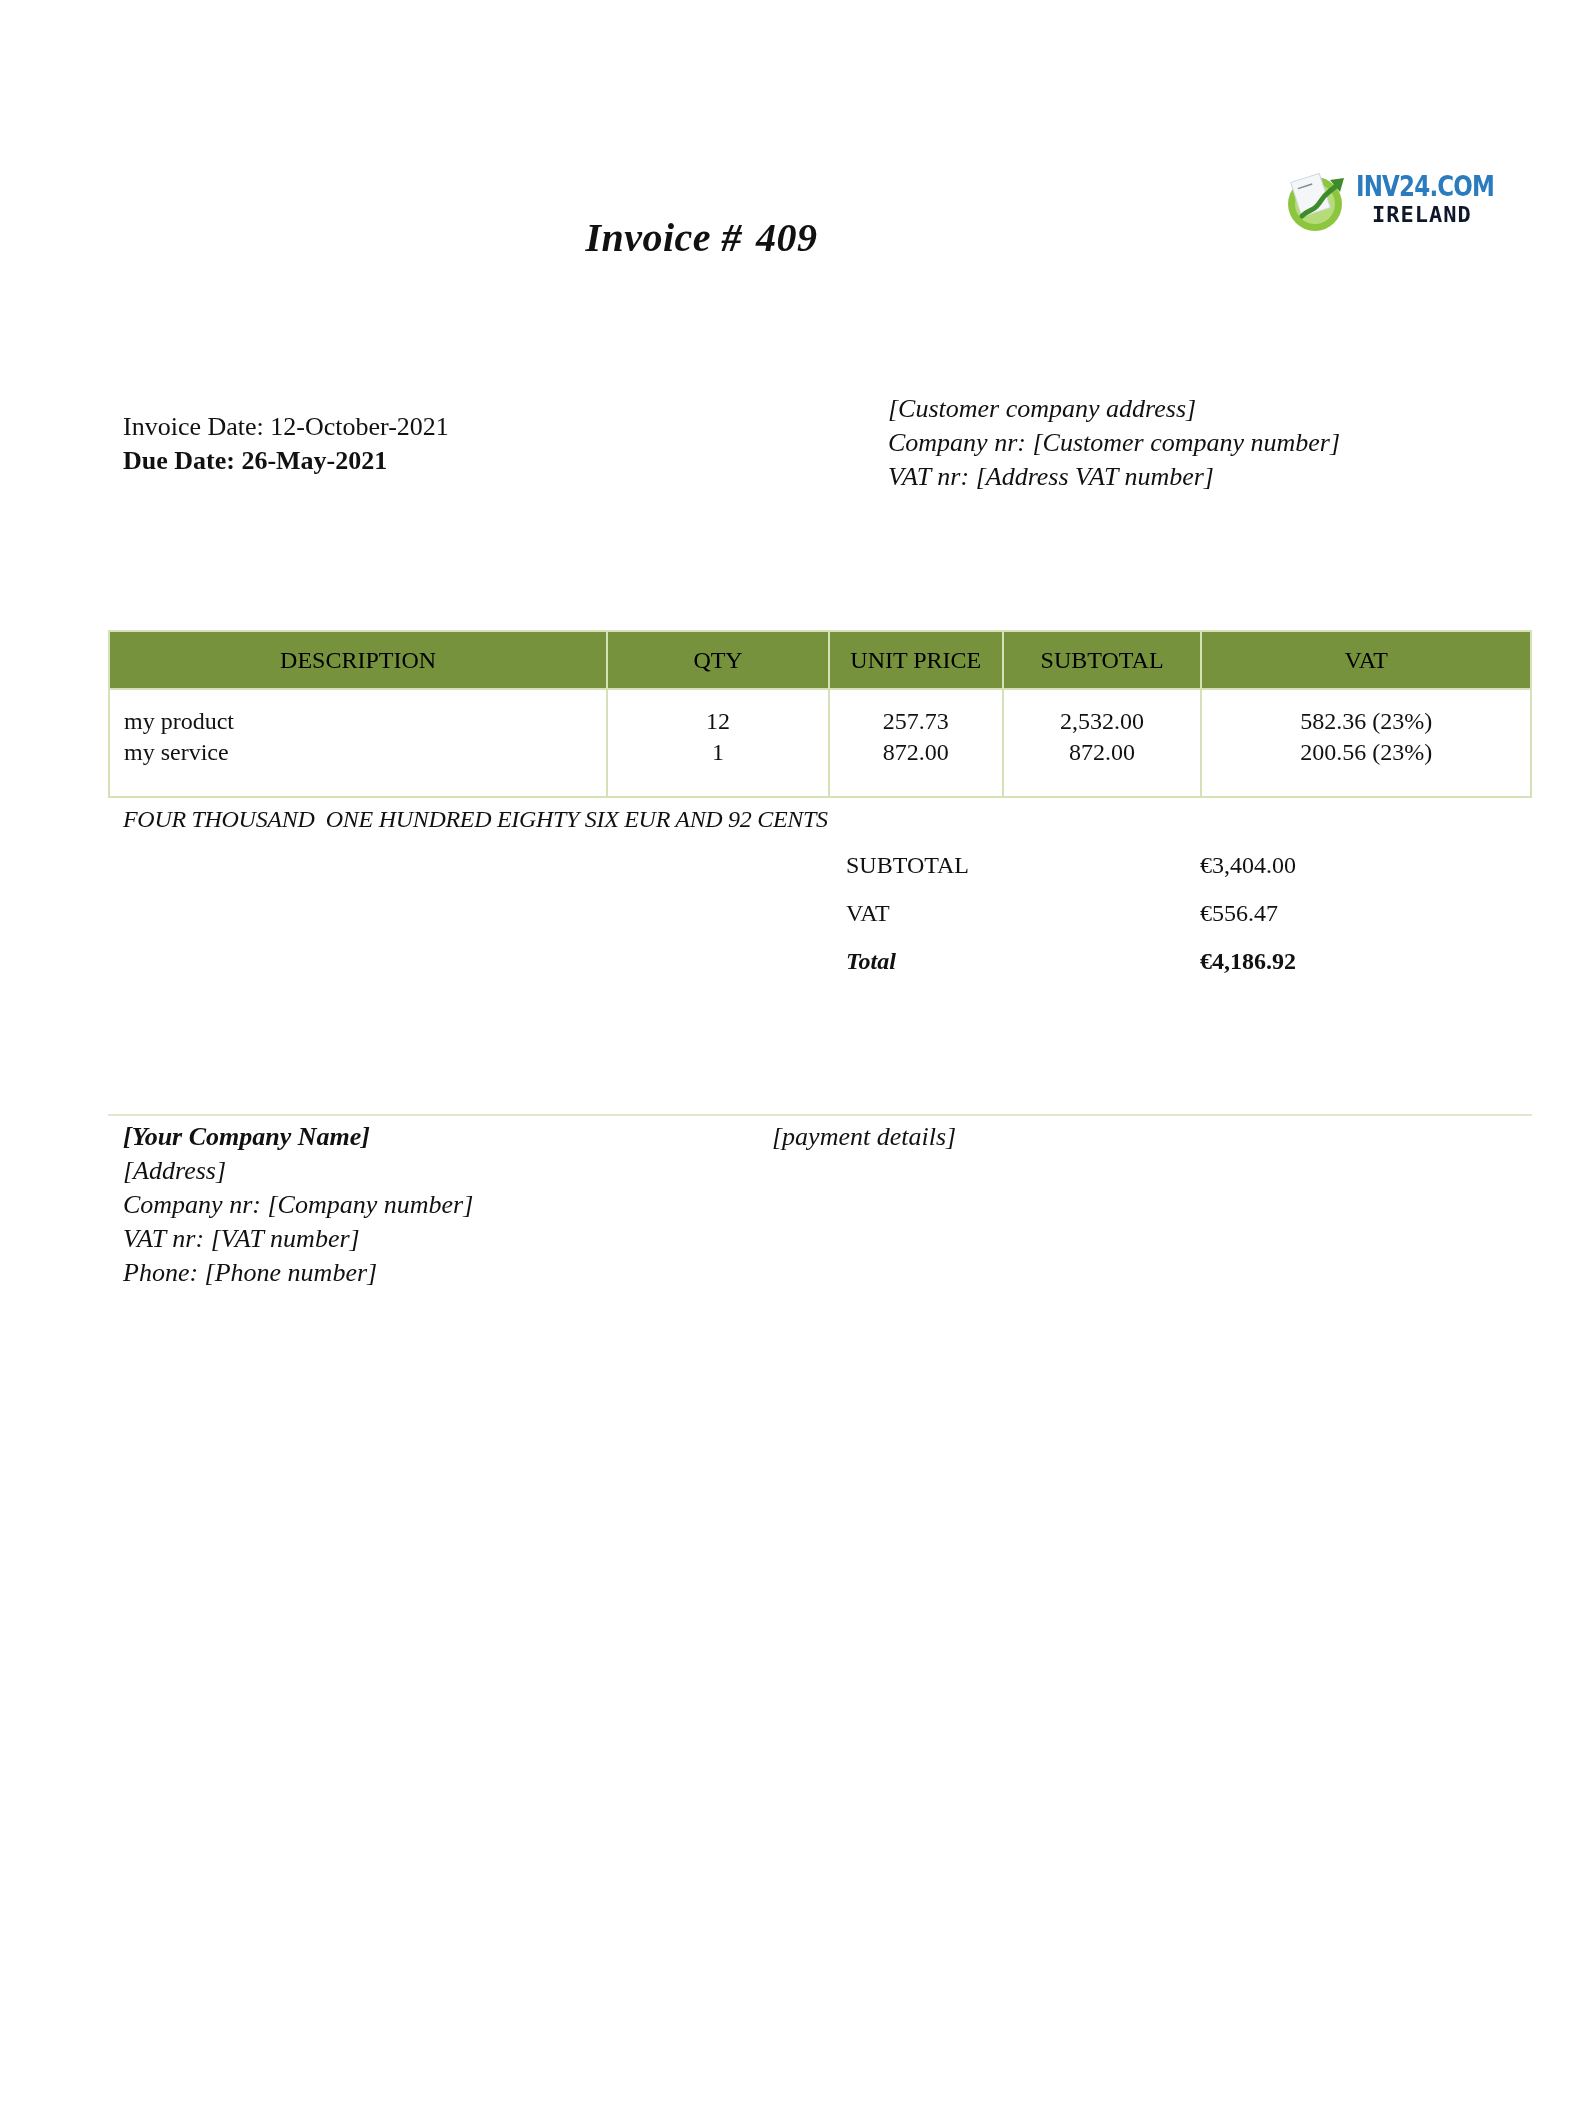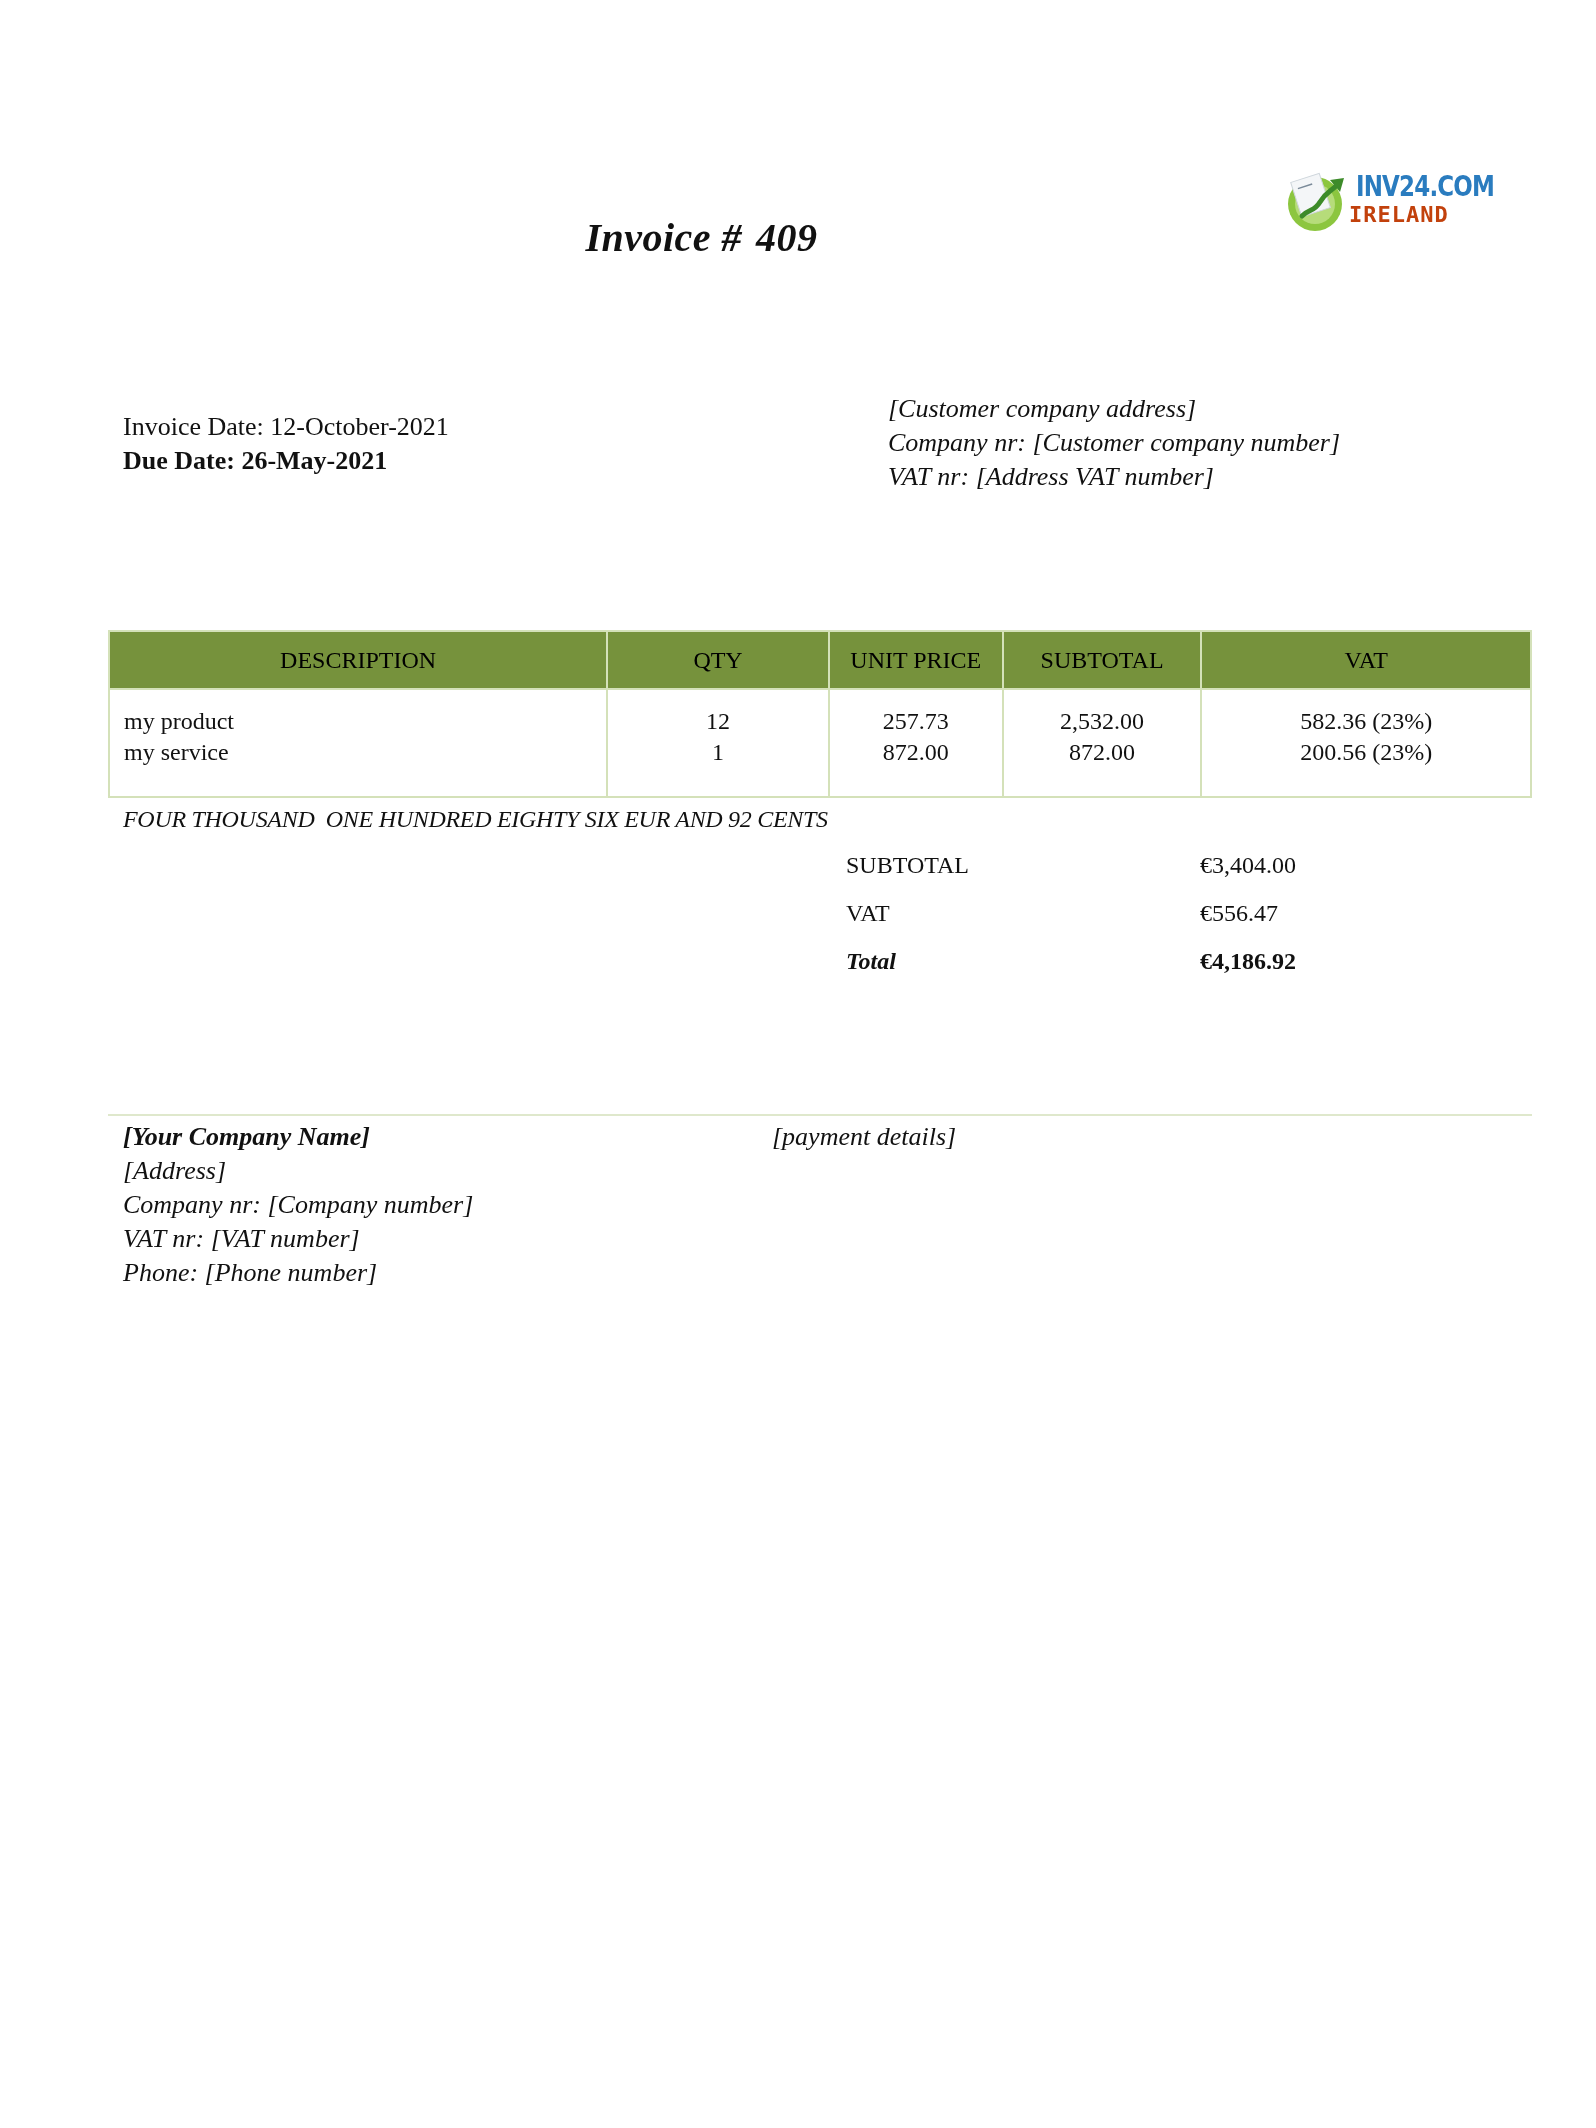--- a/index.html
+++ b/index.html
@@ -3,21 +3,21 @@
 <meta charset="utf-8">
 <style>
   html, body { margin: 0; padding: 0; background: #ffffff; }
   body { width: 1596px; height: 2128px; position: relative; font-family: "DejaVu Serif", "Liberation Serif", serif; color: #111; overflow: hidden; }
   .abs { position: absolute; }
   .title { left: 0; width: 1403px; top: 214px; text-align: center; font-size: 40px; font-weight: bold; font-style: italic; font-family: "Liberation Serif", "DejaVu Serif", serif; letter-spacing: 0.5px; }
   .title .num { margin-left: 14px; }
 
   .logo { left: 1284px; top: 166px; width: 220px; height: 70px; }
   .logo-text1 { position: absolute; left: 72px; top: 4px; font-family: "DejaVu Sans", sans-serif; font-weight: bold; font-size: 28px; color: #2a7cbf; letter-spacing: -1px; transform: scaleX(0.82); transform-origin: left; }
-  .logo-text2 { position: absolute; left: 65px; top: 36px; font-family: "DejaVu Sans Mono", monospace; font-weight: bold; font-size: 22px; color: #c2410c; letter-spacing: 1px; }
+  .logo-text2 { position: absolute; left: 88px; top: 36px; font-family: "DejaVu Sans Mono", monospace; font-weight: bold; font-size: 22px; color: #0f172a; letter-spacing: 1px; }
 
   .dates { left: 123px; top: 410px; font-size: 26px; line-height: 34px; font-family: "Liberation Serif", serif; }
   .dates .due { font-weight: bold; }
 
   .billto { left: 888px; top: 392px; width: 646px; font-family: "Liberation Serif", serif; }
   .billto .hdr { font-style: italic; font-size: 26px; height: 32px; padding-left: 2px; border-bottom: 2px solid #9bb76a; width: 644px; }
   .billto .name { font-weight: bold; font-size: 28px; margin-top: 2px; line-height: 36px; }
   .billto .line { font-style: italic; font-size: 26px; line-height: 34px; }
 
   table.items { position: absolute; left: 108px; top: 630px; width: 1424px; border-collapse: collapse; font-family: "Liberation Serif", serif; }

